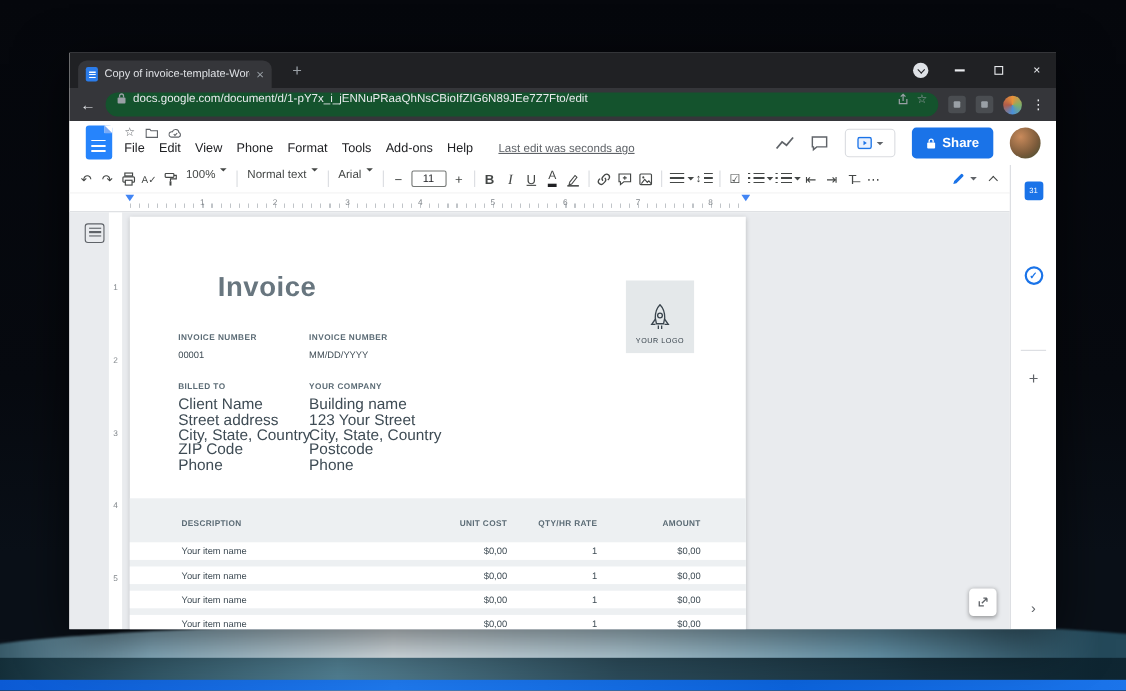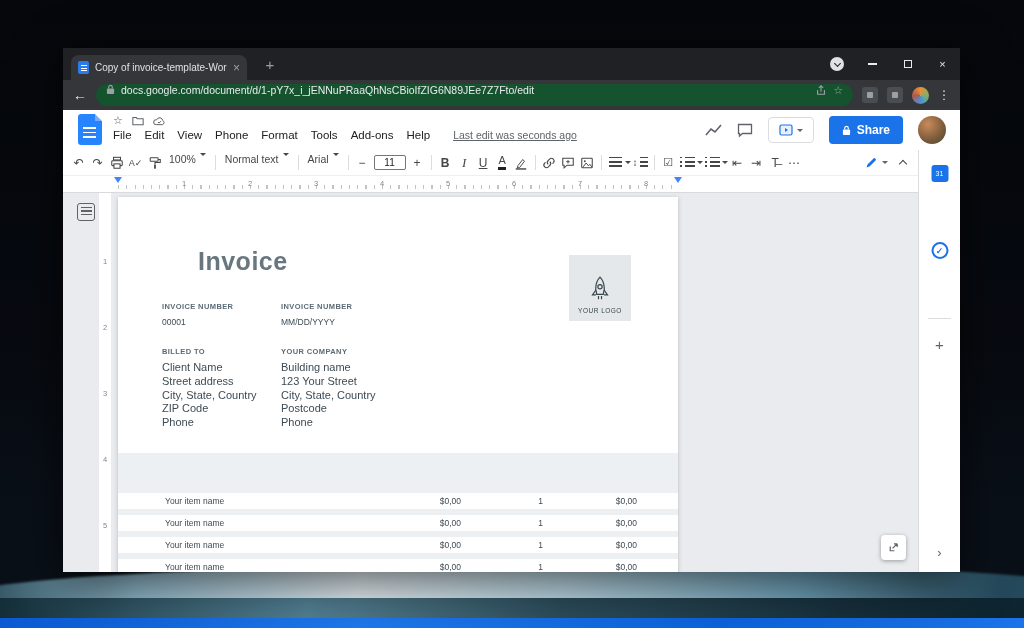--- a/index.html
+++ b/index.html
@@ -117,21 +117,21 @@
 
   .page { position:absolute; left:55px; top:4px; width:560px; height:620px; background:#fff;
     box-shadow:0 1px 4px rgba(60,64,67,.28); }
   .inv-title { position:absolute; left:44px; top:50px; font-size:25px; font-weight:bold;
     color:#68767f; letter-spacing:.5px;margin-left:36px; }
   .logo-box { position:absolute; left:451px; top:58px; width:62px; height:66px; background:#e4e8ea;
     display:flex; flex-direction:column; align-items:center; justify-content:flex-end; padding-bottom:7px; gap:3px; }
   .logo-label { font-size:6.5px; letter-spacing:.5px; color:#39444d; }
   .lbl { position:absolute; font-size:7.5px; font-weight:bold; letter-spacing:.4px; color:#5b6b75; }
   .val { position:absolute; font-size:8.5px; color:#3e4b54; }
-  .col { position:absolute; font-size:11px; color:#3e4b54; line-height:13.8px; }
+  .col { position:absolute; font-size:14px; color:#3e4b54; line-height:13.8px; }
   .band { position:absolute; left:0; top:256px; width:560px; height:330px; background:#edf0f2; }
   .trow { position:absolute; left:0; width:560px; display:flex; padding:0 41px 0 47px; align-items:center; }
   .c-desc { width:176px; text-align:left; }
   .c-unit { width:120px; text-align:right; }
   .c-qty  { width:82px;  text-align:right; }
   .c-amt  { width:94px;  text-align:right; }
   .thead { top:18px; font-size:7.5px; font-weight:bold; letter-spacing:.3px; color:#5b6b75; }
   .tdata { height:16px; background:#fff; font-size:8.5px; color:#3e4b54; }
   .explore-btn { position:absolute; right:12px; bottom:12px; width:25px; height:25px; background:#fff;
     border-radius:4px; box-shadow:0 1px 4px rgba(0,0,0,.35); display:flex; align-items:center; justify-content:center; }
@@ -414,20 +414,26 @@
             </div>
             <div class="col" style="left:163px;top:164px">
               <div>Building name</div>
               <div>123 Your Street</div>
               <div>City, State, Country</div>
               <div>Postcode</div>
               <div>Phone</div>
             </div>
 
             <div class="band">
+              <div class="trow thead">
+                <span class="c-desc">DESCRIPTION</span>
+                <span class="c-unit">UNIT COST</span>
+                <span class="c-qty">QTY/HR RATE</span>
+                <span class="c-amt">AMOUNT</span>
+              </div>
               <div class="trow tdata" style="top:40px">
                 <span class="c-desc">Your item name</span>
                 <span class="c-unit">$0,00</span>
                 <span class="c-qty">1</span>
                 <span class="c-amt">$0,00</span>
               </div>
               <div class="trow tdata" style="top:62px">
                 <span class="c-desc">Your item name</span>
                 <span class="c-unit">$0,00</span>
                 <span class="c-qty">1</span>

